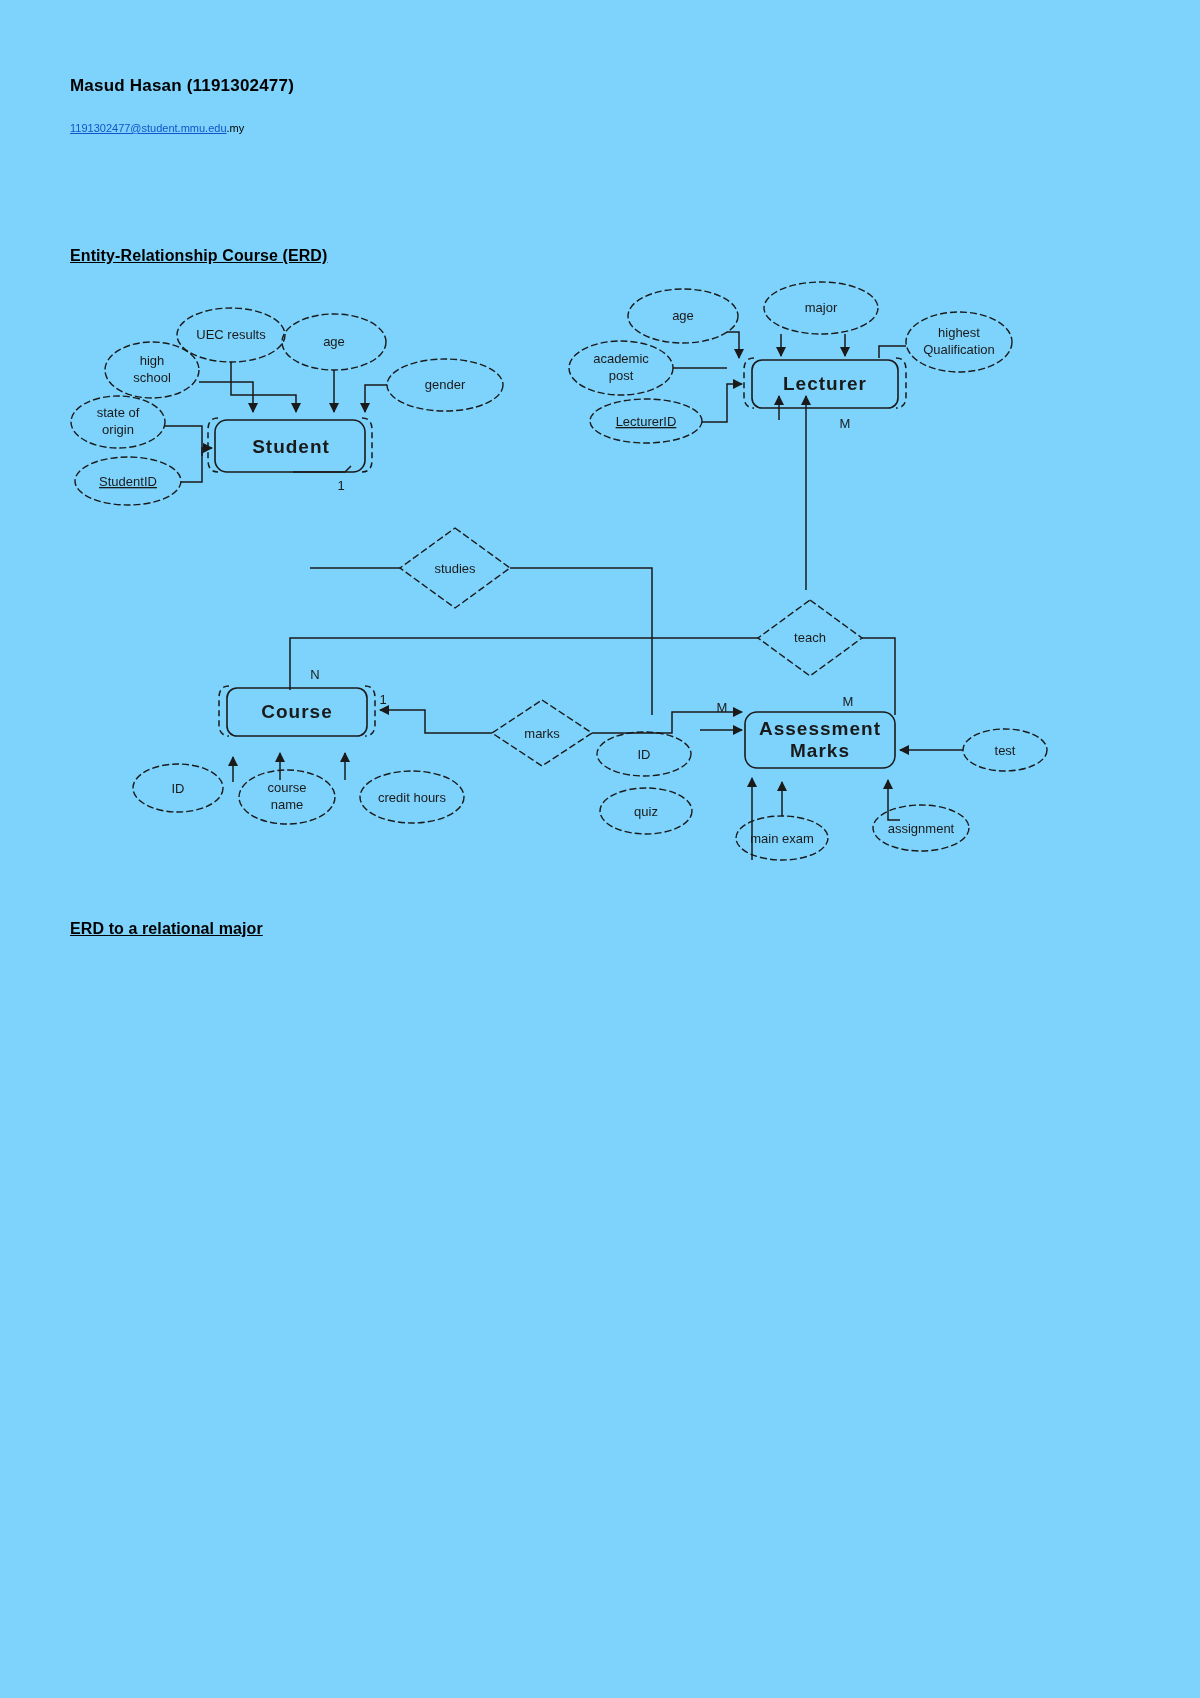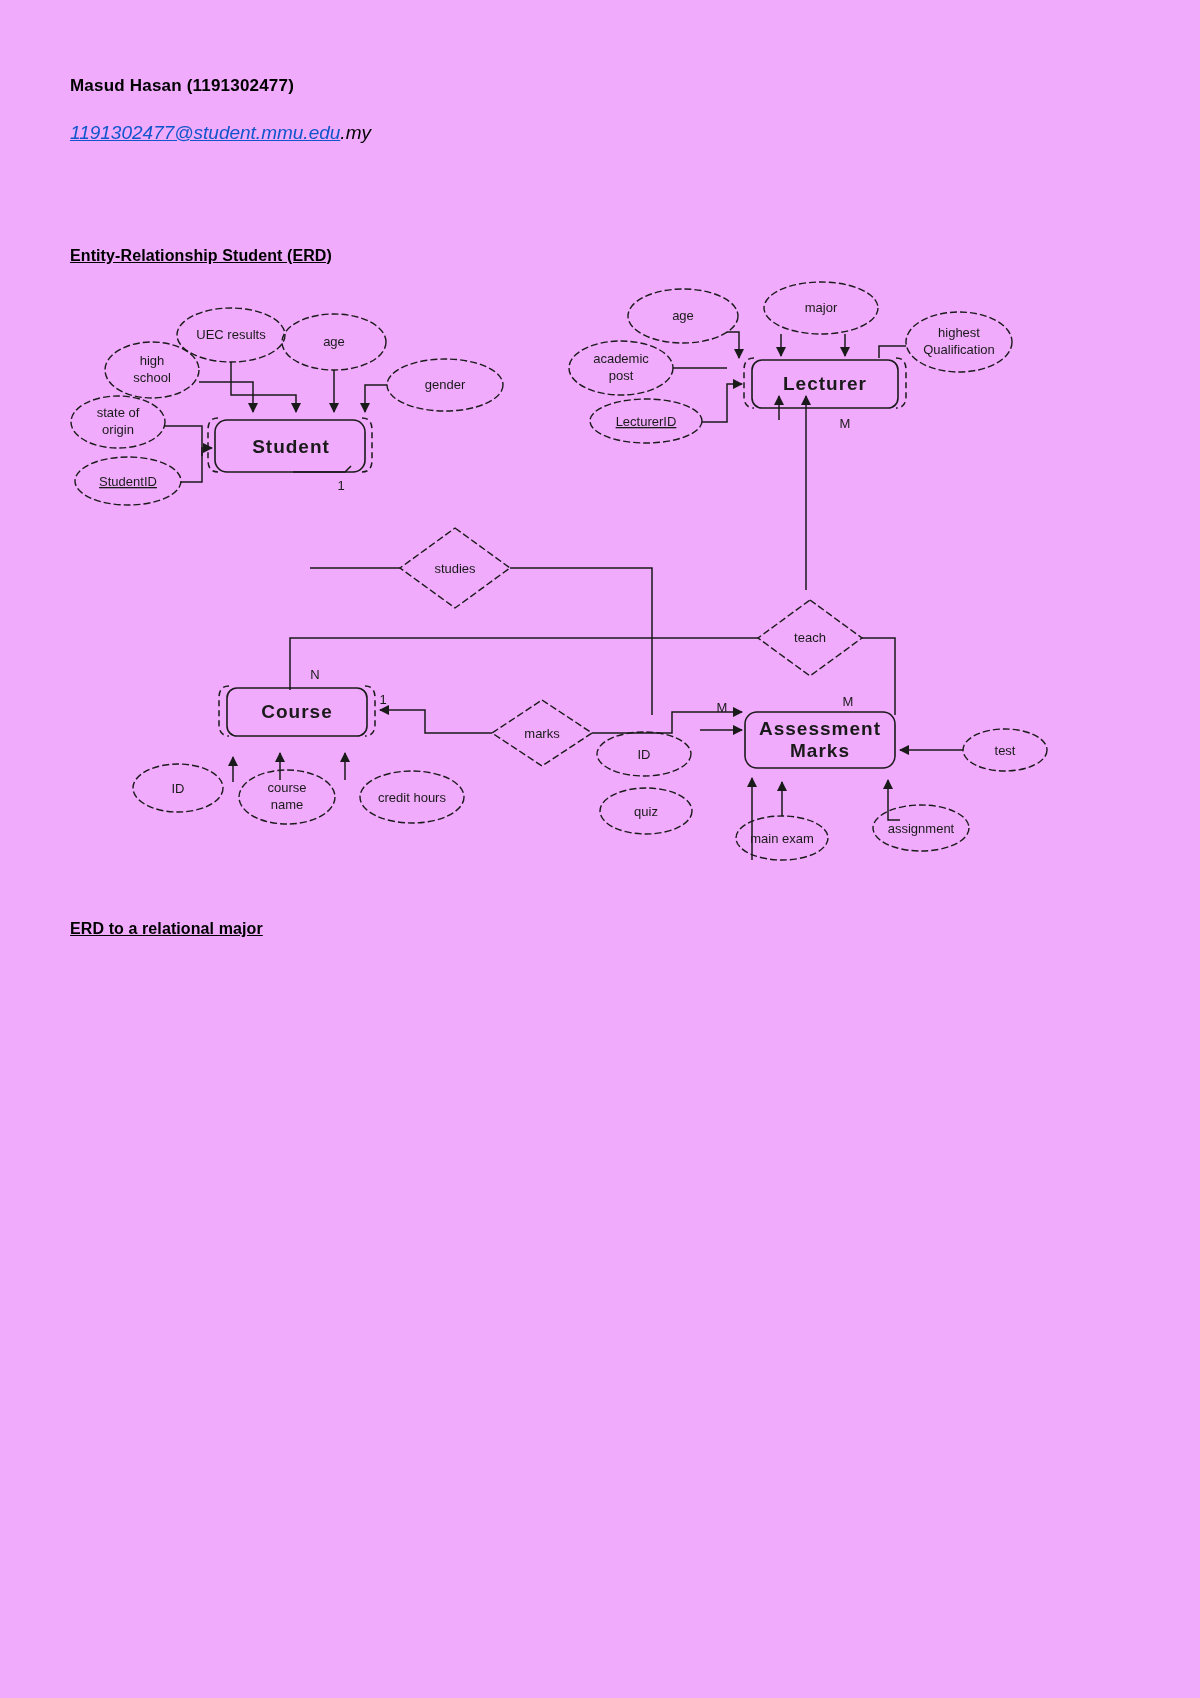--- a/index.html
+++ b/index.html
@@ -1,19 +1,19 @@
 <!DOCTYPE html>
 <html><head>
 <meta charset="utf-8">
 <style>
   html,body{margin:0;padding:0;background:#ffffff;}
   body{width:1200px;height:1698px;position:relative;font-family:"Liberation Sans",sans-serif;color:#000;}
-  .page{position:absolute;inset:0;background:#f0abfc;}
+  .page{position:absolute;inset:0;background:#7dd3fc;}
   .hdr-name{position:absolute;left:70px;top:76px;font-size:17px;font-weight:bold;letter-spacing:.2px;}
-  .hdr-mail{position:absolute;left:70px;top:122px;font-size:19px;font-style:italic;}
+  .hdr-mail{position:absolute;left:70px;top:122px;font-size:11px;}
   .hdr-mail .lnk{color:#1155cc;text-decoration:underline;}
   .hdr-mail .tail{color:#000;}
   .sec-title{position:absolute;font-size:16px;font-weight:bold;text-decoration:underline;letter-spacing:.1px;}
   #sec-erd{left:70px;top:247px;}
   #sec-schema{left:70px;top:920px;}
   svg.diagram{position:absolute;left:0;top:260px;width:1200px;height:640px;overflow:visible;}
   .ell{fill:none;stroke:#1a1a1a;stroke-width:1.4;stroke-dasharray:7 3;}
   .dia{fill:none;stroke:#1a1a1a;stroke-width:1.4;stroke-dasharray:7 3;}
   .ent{fill:none;stroke:#1a1a1a;stroke-width:1.6;}
   .ln{stroke:#1a1a1a;stroke-width:1.5;fill:none;}
@@ -27,21 +27,21 @@
 </style>
 </head>
 <body>
 
 <div class="page">
 
   <div class="hdr-name">Masud Hasan (1191302477)</div>
 
   <div class="hdr-mail"><a class="lnk" href="#">1191302477@student.mmu.edu</a><span class="tail">.my</span></div>
 
-  <div class="sec-title" id="sec-erd">Entity-Relationship Student (ERD)</div>
+  <div class="sec-title" id="sec-erd">Entity-Relationship Course (ERD)</div>
 
   <svg class="diagram" viewBox="0 0 1200 640">
     <defs>
       <marker id="ah" viewBox="0 0 10 10" refX="9" refY="5" markerWidth="7" markerHeight="7" orient="auto-start-reverse">
         <path d="M0,0 L10,5 L0,10 z" fill="#1a1a1a"></path>
       </marker>
     </defs>
 
     <ellipse class="ell" cx="231" cy="75" rx="54" ry="27"></ellipse>
     <text class="t-attr" x="231" y="79">UEC results</text>

